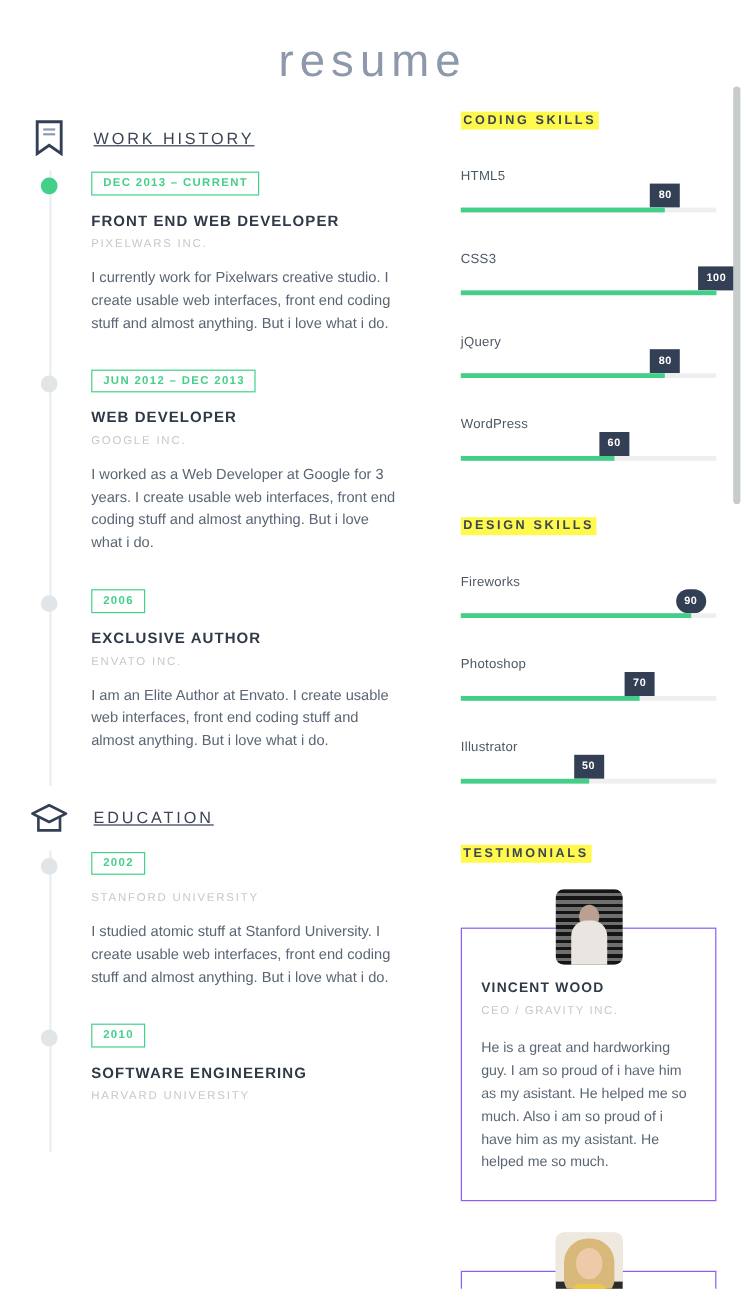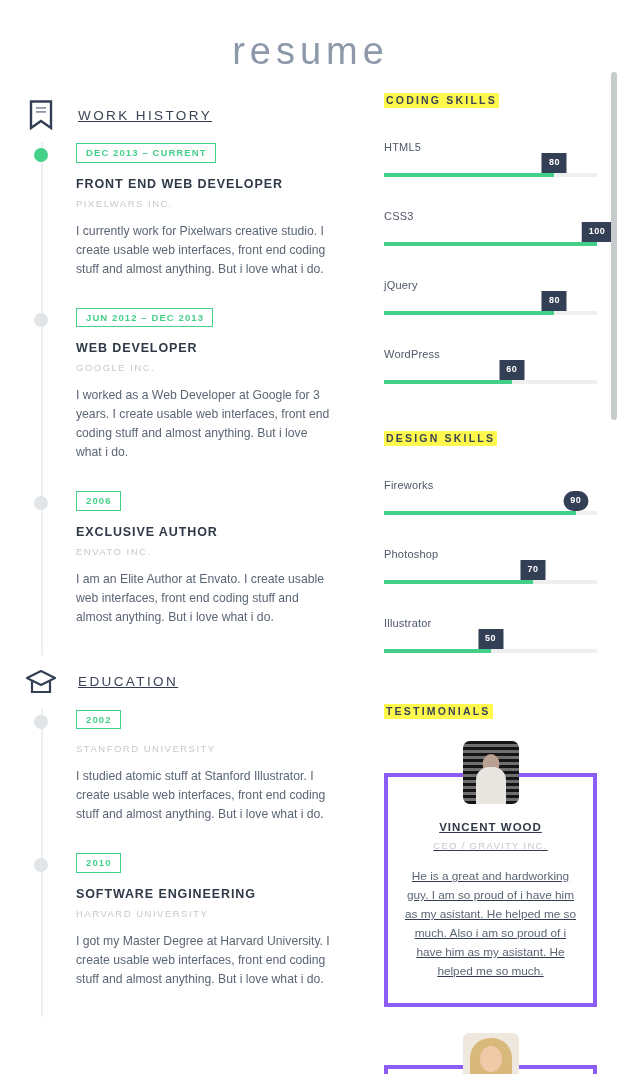--- a/index.html
+++ b/index.html
@@ -200,26 +200,25 @@
     box-sizing: border-box;
   }
 
   
   .testi {
     margin-top: 34px;
     position: relative;
     padding-top: 32px;
   }
   .testi-card {
-    border: 4px solid #8b5cf6;
+    border: 1px solid #8b5cf6;
     background: #ffffff;
     padding: 44px 16px 22px 16px;
-    text-align: center;
+    text-align: left;
     box-sizing: border-box;
-    text-decoration: underline;
   }
   .testi-avatar {
     position: absolute;
     top: 0;
     left: 50%;
     transform: translateX(-50%);
     width: 56px;
     height: 63px;
     border-radius: 7px;
     overflow: hidden;
@@ -342,29 +341,28 @@
       </span>
       <span class="sec-title">EDUCATION</span>
     </div>
 
     <div class="timeline">
 
       <div class="tl-item">
         <span class="tl-dot"></span>
         <div class="tl-date">2002</div>
         <div class="tl-company">STANFORD UNIVERSITY</div>
-        <div class="tl-desc">I studied atomic stuff at Stanford Illustrator. I create usable web interfaces, front end coding stuff and almost anything. But i love what i do.</div>
+        <div class="tl-desc">I studied atomic stuff at Stanford University. I create usable web interfaces, front end coding stuff and almost anything. But i love what i do.</div>
       </div>
 
       <div class="tl-item">
         <span class="tl-dot"></span>
         <div class="tl-date">2010</div>
         <div class="tl-role">SOFTWARE ENGINEERING</div>
         <div class="tl-company">HARVARD UNIVERSITY</div>
-        <div class="tl-desc">I got my Master Degree at Harvard University. I create usable web interfaces, front end coding stuff and almost anything. But i love what i do.</div>
       </div>
 
     </div>
   </div>
 
   <div class="col-right">
 
     <div class="r-title-wrap">
       <span class="r-title">CODING SKILLS</span>
     </div>

